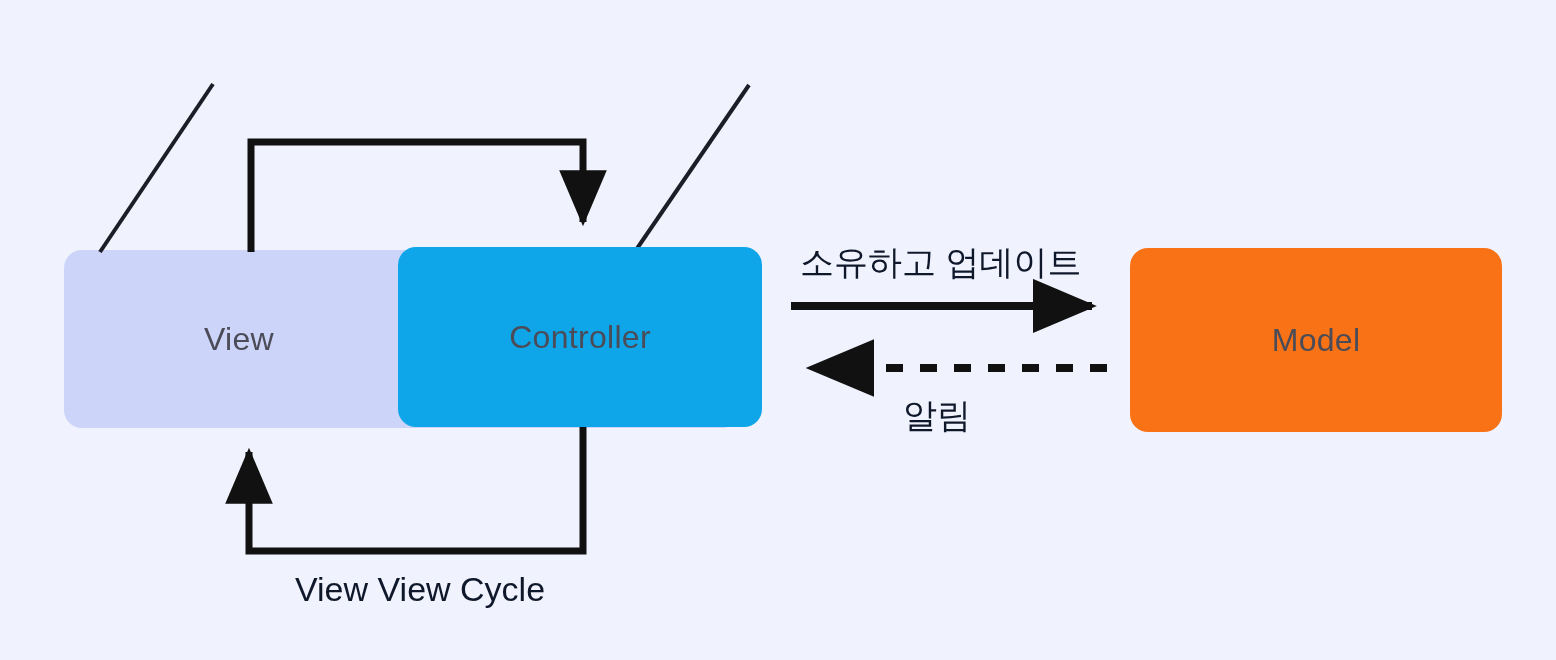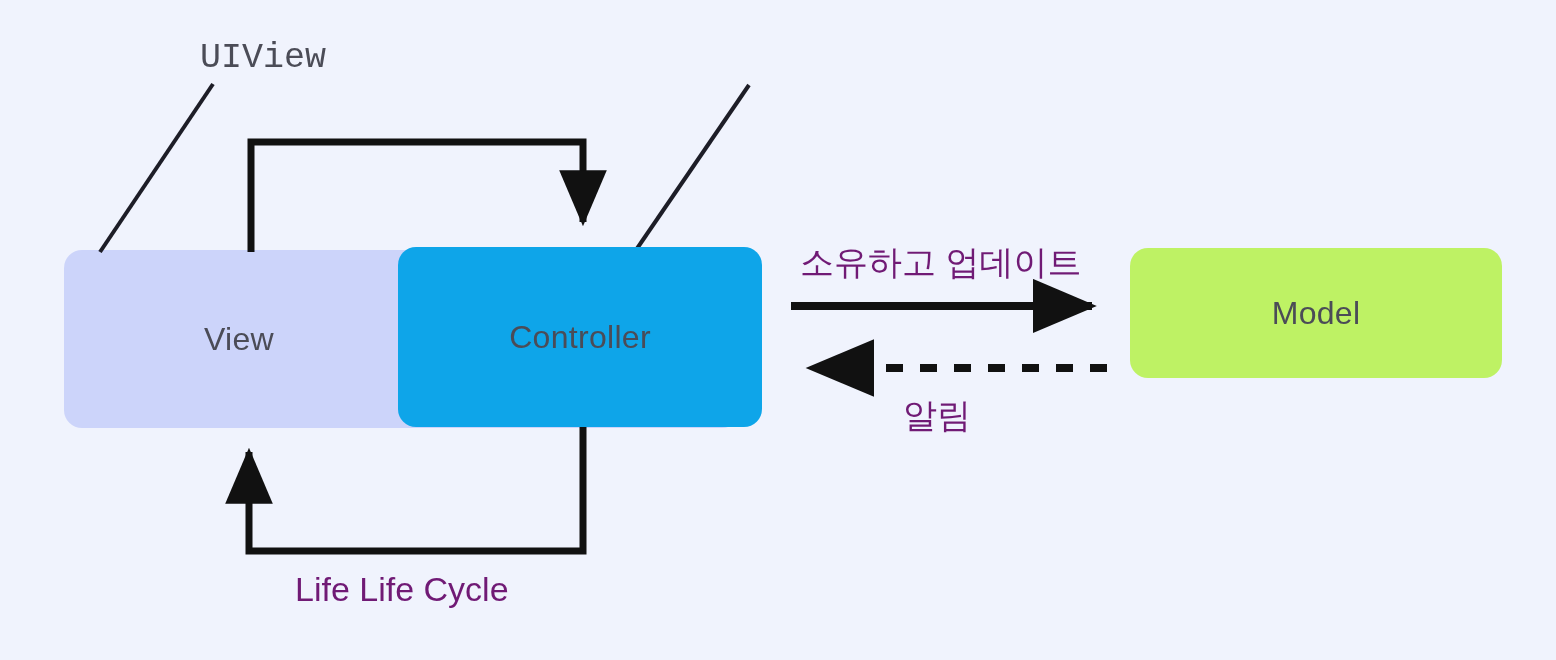--- a/index.html
+++ b/index.html
@@ -58,22 +58,22 @@
     top: 247px;
     width: 364px;
     height: 180px;
     background: #0ea5e9;
     z-index: 3;
   }
   #model-box {
     left: 1130px;
     top: 248px;
     width: 372px;
-    height: 130px;
-    background: #bef264;
+    height: 184px;
+    background: #f97316;
     z-index: 1;
   }
   .annot-label {
     position: absolute;
     font-family: "Liberation Mono", monospace;
     font-size: 35px;
     color: #4b4c57;
     white-space: nowrap;
     letter-spacing: 0px;
   }
@@ -82,21 +82,21 @@
     top: 38px;
   }
   #uiviewcontroller-label {
     left: 592px;
     top: 40px;
   }
   .edge-label {
     position: absolute;
     font-family: "Liberation Sans", sans-serif;
     font-size: 34px;
-    color: #701a75;
+    color: #0f172a;
     white-space: nowrap;
   }
   #owns-updates-label {
     left: 800px;
     top: 240px;
   }
   #notify-label {
     left: 903px;
     top: 393px;
   }
@@ -145,19 +145,18 @@
   </div>
 
   <div class="node-box" id="controller-box">
     <span class="node-label">Controller</span>
   </div>
 
   <div class="node-box" id="model-box">
     <span class="node-label">Model</span>
   </div>
 
-  <div class="annot-label" id="uiview-label">UIView</div>
 
   <div class="edge-label" id="owns-updates-label">소유하고 업데이트</div>
   <div class="edge-label" id="notify-label">알림</div>
-  <div class="edge-label" id="lifecycle-label">Life Life Cycle</div>
+  <div class="edge-label" id="lifecycle-label">View View Cycle</div>
 
 </div>
 
 </body></html>

